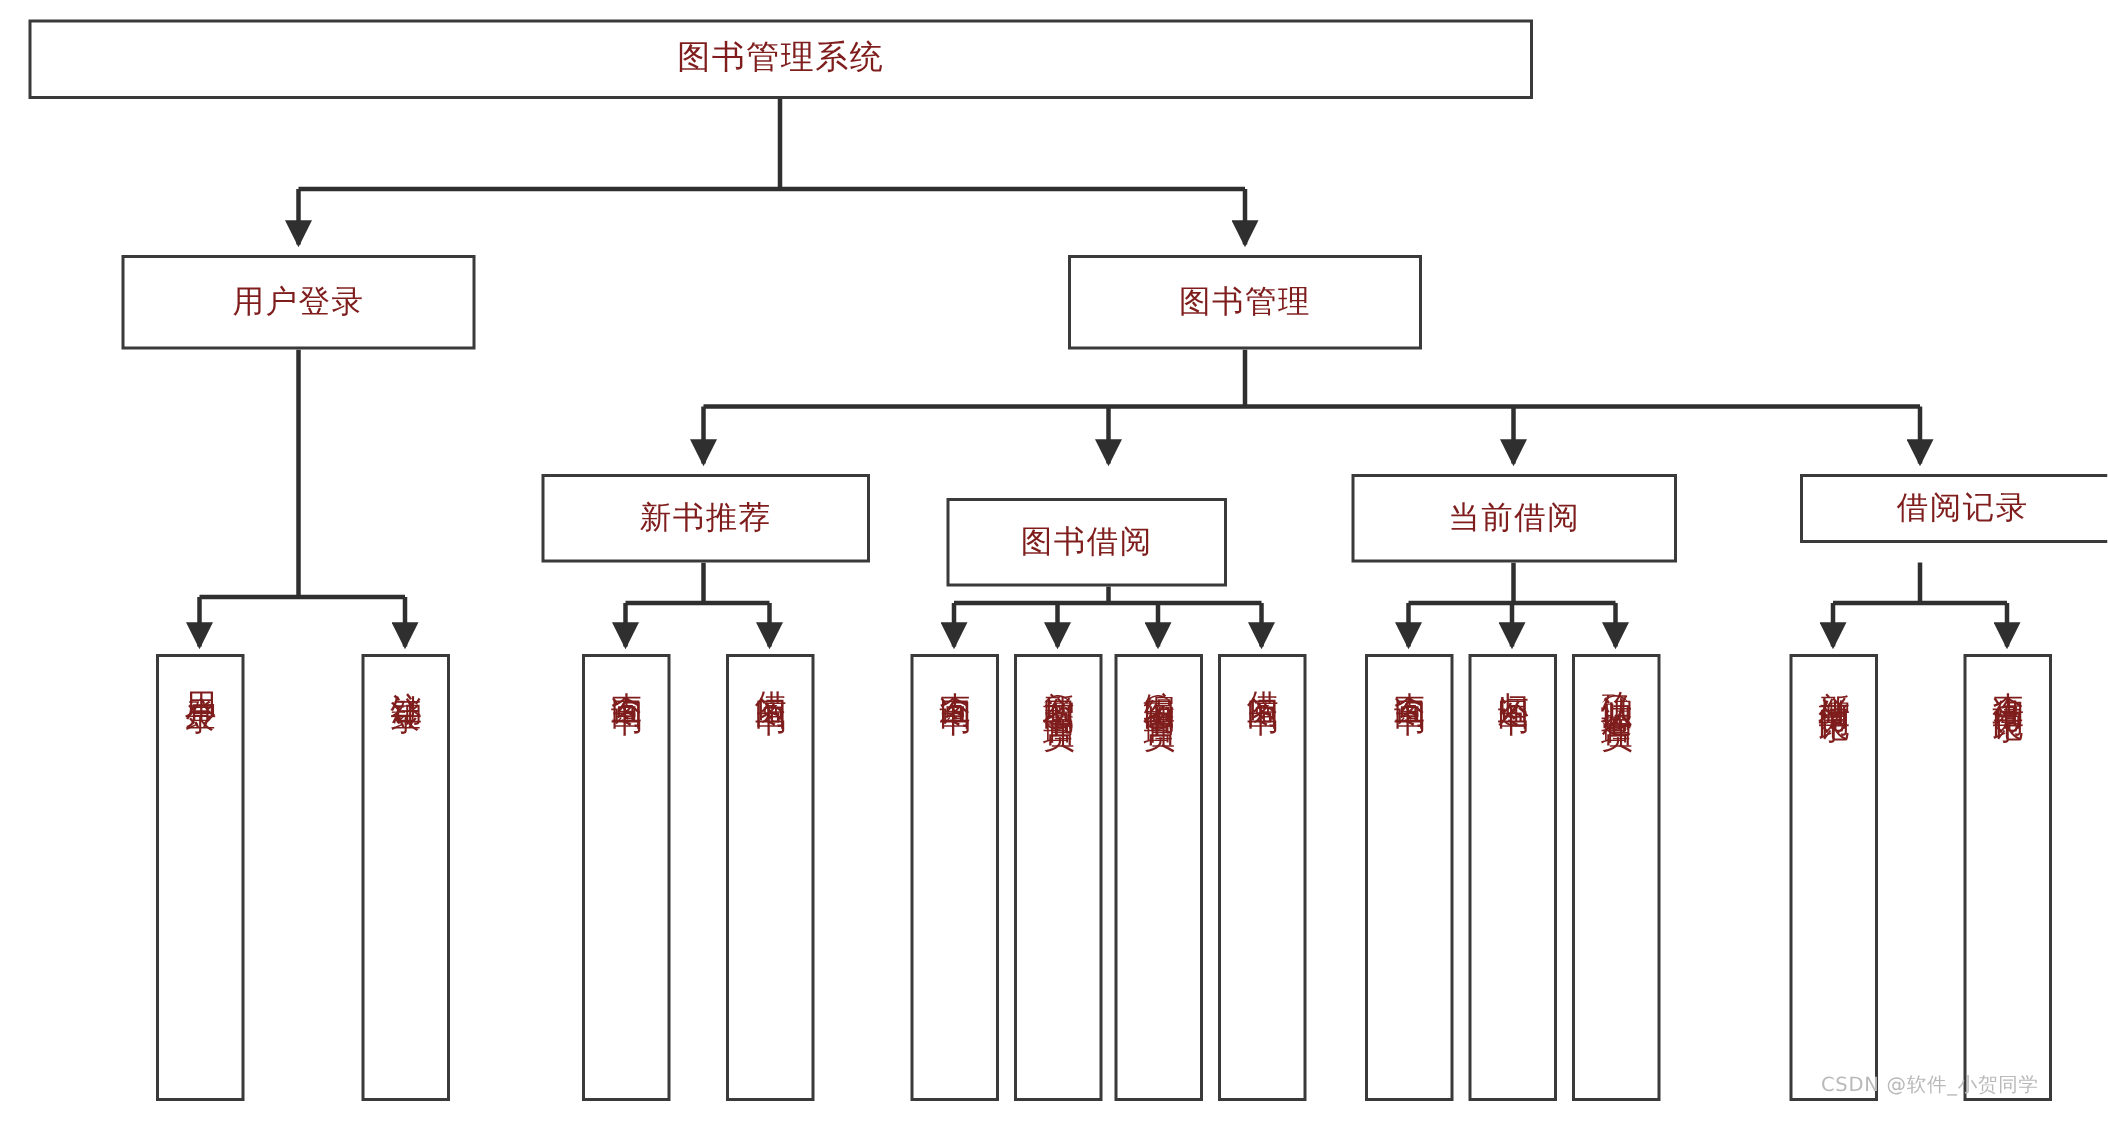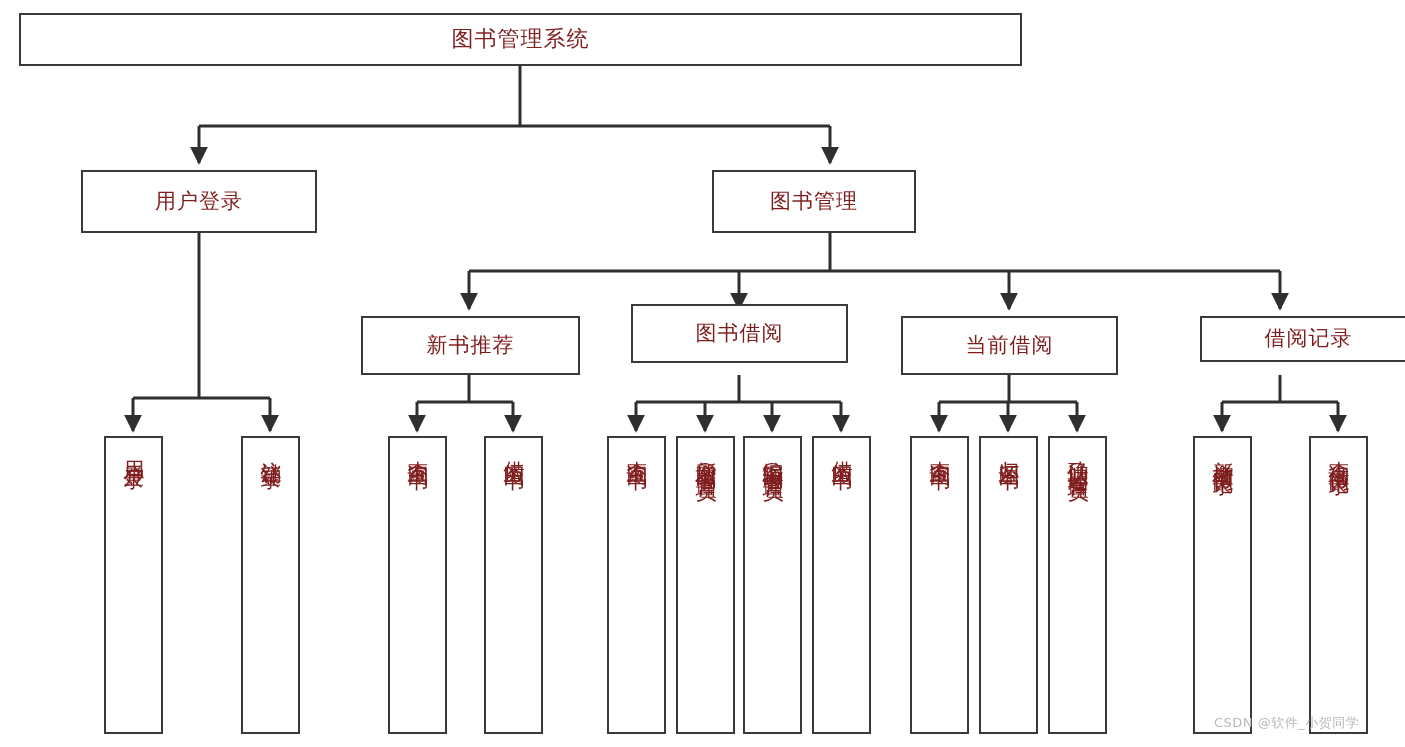--- a/index.html
+++ b/index.html
@@ -124,28 +124,28 @@
     </g>
   </svg>
 
   <div class="node horiz root" style="left:19px; top:13px; width:1003px; height:53px;">
     <span>图书管理系统</span>
   </div>
 
   <div class="node horiz" style="left:81px; top:170px; width:236px; height:63px;">
     <span>用户登录</span>
   </div>
-  <div class="node horiz" style="left:712px; top:170px; width:204px; height:63px;">
+  <div class="node horiz" style="left:712px; top:170px; width:236px; height:63px;">
     <span>图书管理</span>
   </div>
 
   <div class="node horiz" style="left:361px; top:316px; width:219px; height:59px;">
     <span>新书推荐</span>
   </div>
-  <div class="node horiz" style="left:631px; top:304px; width:217px; height:59px;">
+  <div class="node horiz" style="left:631px; top:332px; width:187px; height:59px;">
     <span>图书借阅</span>
   </div>
   <div class="node horiz" style="left:901px; top:316px; width:217px; height:59px;justify-content:center;">
     <span>当前借阅</span>
   </div>
   <div class="node horiz" style="left:1172px; top:316px; width:217px; height:46px;margin-left:28px;">
     <span>借阅记录</span>
   </div>
 
   <div class="node vert" style="left:104px; top:436px; width:59px; height:298px;">

